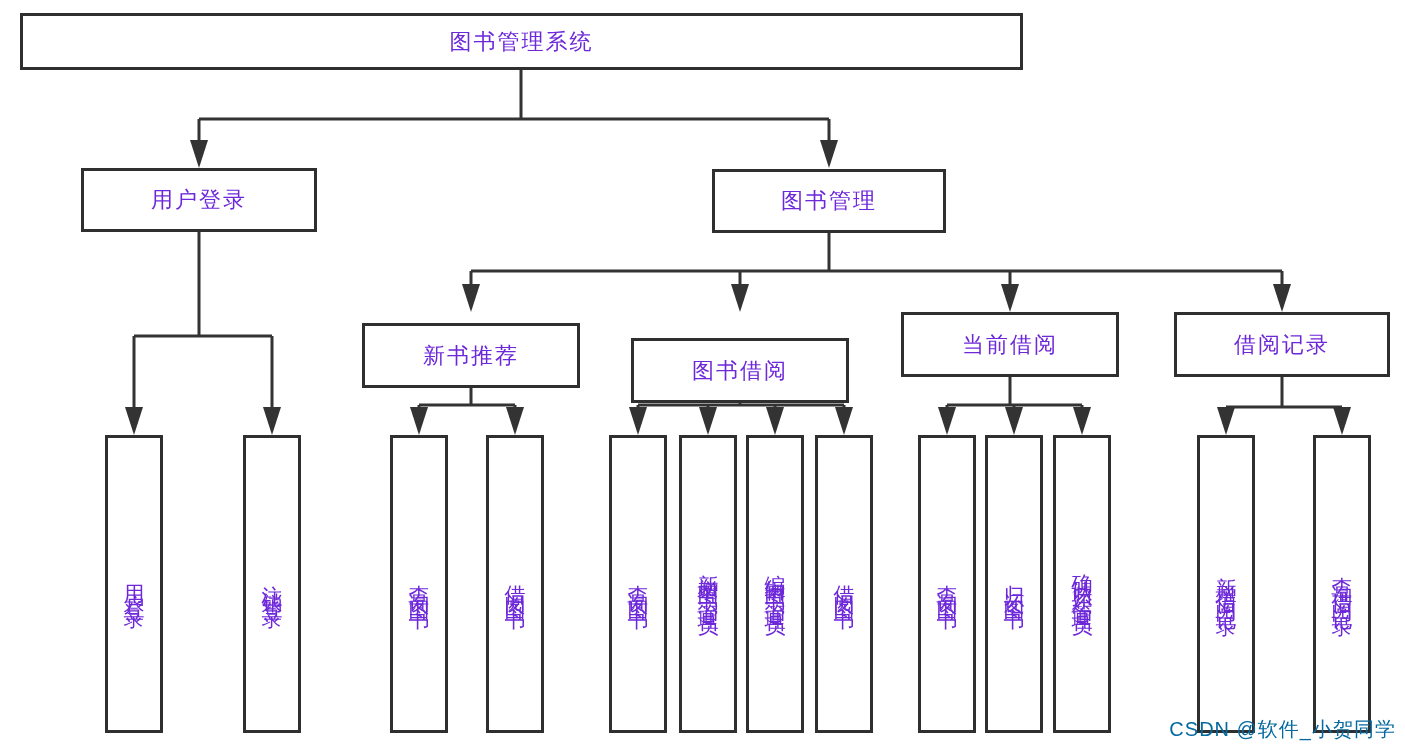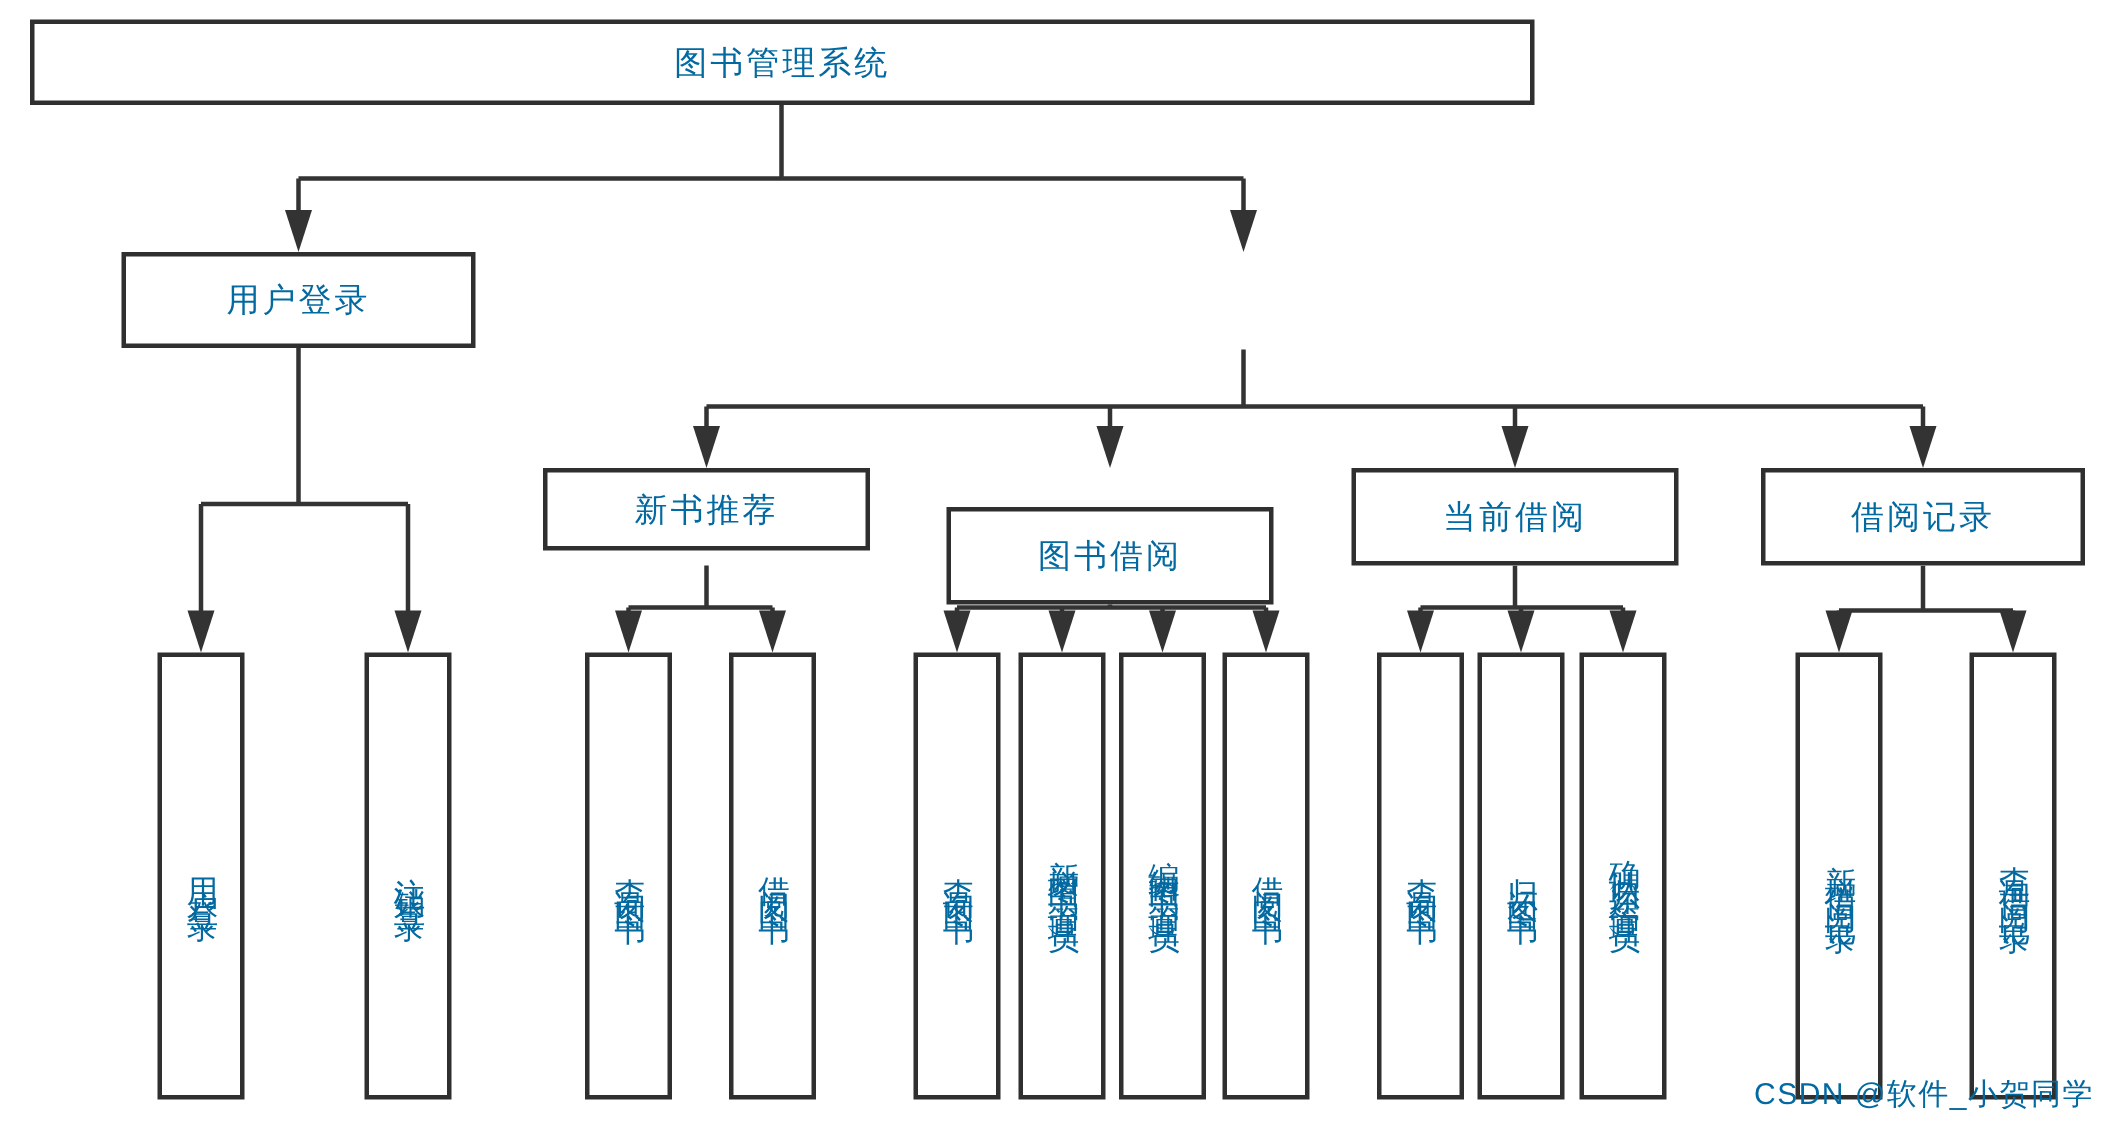--- a/index.html
+++ b/index.html
@@ -19,21 +19,21 @@
     position: absolute;
     left: 0; top: 0;
     width: 1405px; height: 747px;
     z-index: 1;
   }
   .node {
     position: absolute;
     box-sizing: border-box;
     background: #ffffff;
     border: 3px solid #2f2f2f;
-    color: #0369a1;
+    color: #6d28d9;
     display: flex;
     align-items: center;
     justify-content: center;
     font-size: 22px;
     letter-spacing: 2px;
     z-index: 2;
     white-space: nowrap;
   }
   .vert {
     writing-mode: vertical-rl;
@@ -120,22 +120,23 @@
     </g>
     <g fill="#333333" stroke="none">
       <polygon points="1217,407 1235,407 1226,435"></polygon>
       <polygon points="1333,407 1351,407 1342,435"></polygon>
     </g>
   </svg>
 
   <div class="node" style="left:20px; top:13px; width:1003px; height:57px;">图书管理系统</div>
 
   <div class="node" style="left:81px; top:168px; width:236px; height:64px;">用户登录</div>
+  <div class="node" style="left:712px; top:169px; width:234px; height:64px;">图书管理</div>
 
-  <div class="node" style="left:362px; top:312px; width:218px; height:55px;">新书推荐</div>
+  <div class="node" style="left:362px; top:323px; width:218px; height:65px;">新书推荐</div>
   <div class="node" style="left:631px; top:312px; width:218px; height:65px;margin-top:26px;">图书借阅</div>
   <div class="node" style="left:901px; top:312px; width:218px; height:65px;text-align:right;">当前借阅</div>
   <div class="node" style="left:1174px; top:312px; width:216px; height:65px;">借阅记录</div>
 
   <div class="node vert" style="left:105px;">用户登录</div>
   <div class="node vert" style="left:243px;">注销登录</div>
 
   <div class="node vert" style="left:390px;">查询图书</div>
   <div class="node vert" style="left:486px;">借阅图书</div>
 

